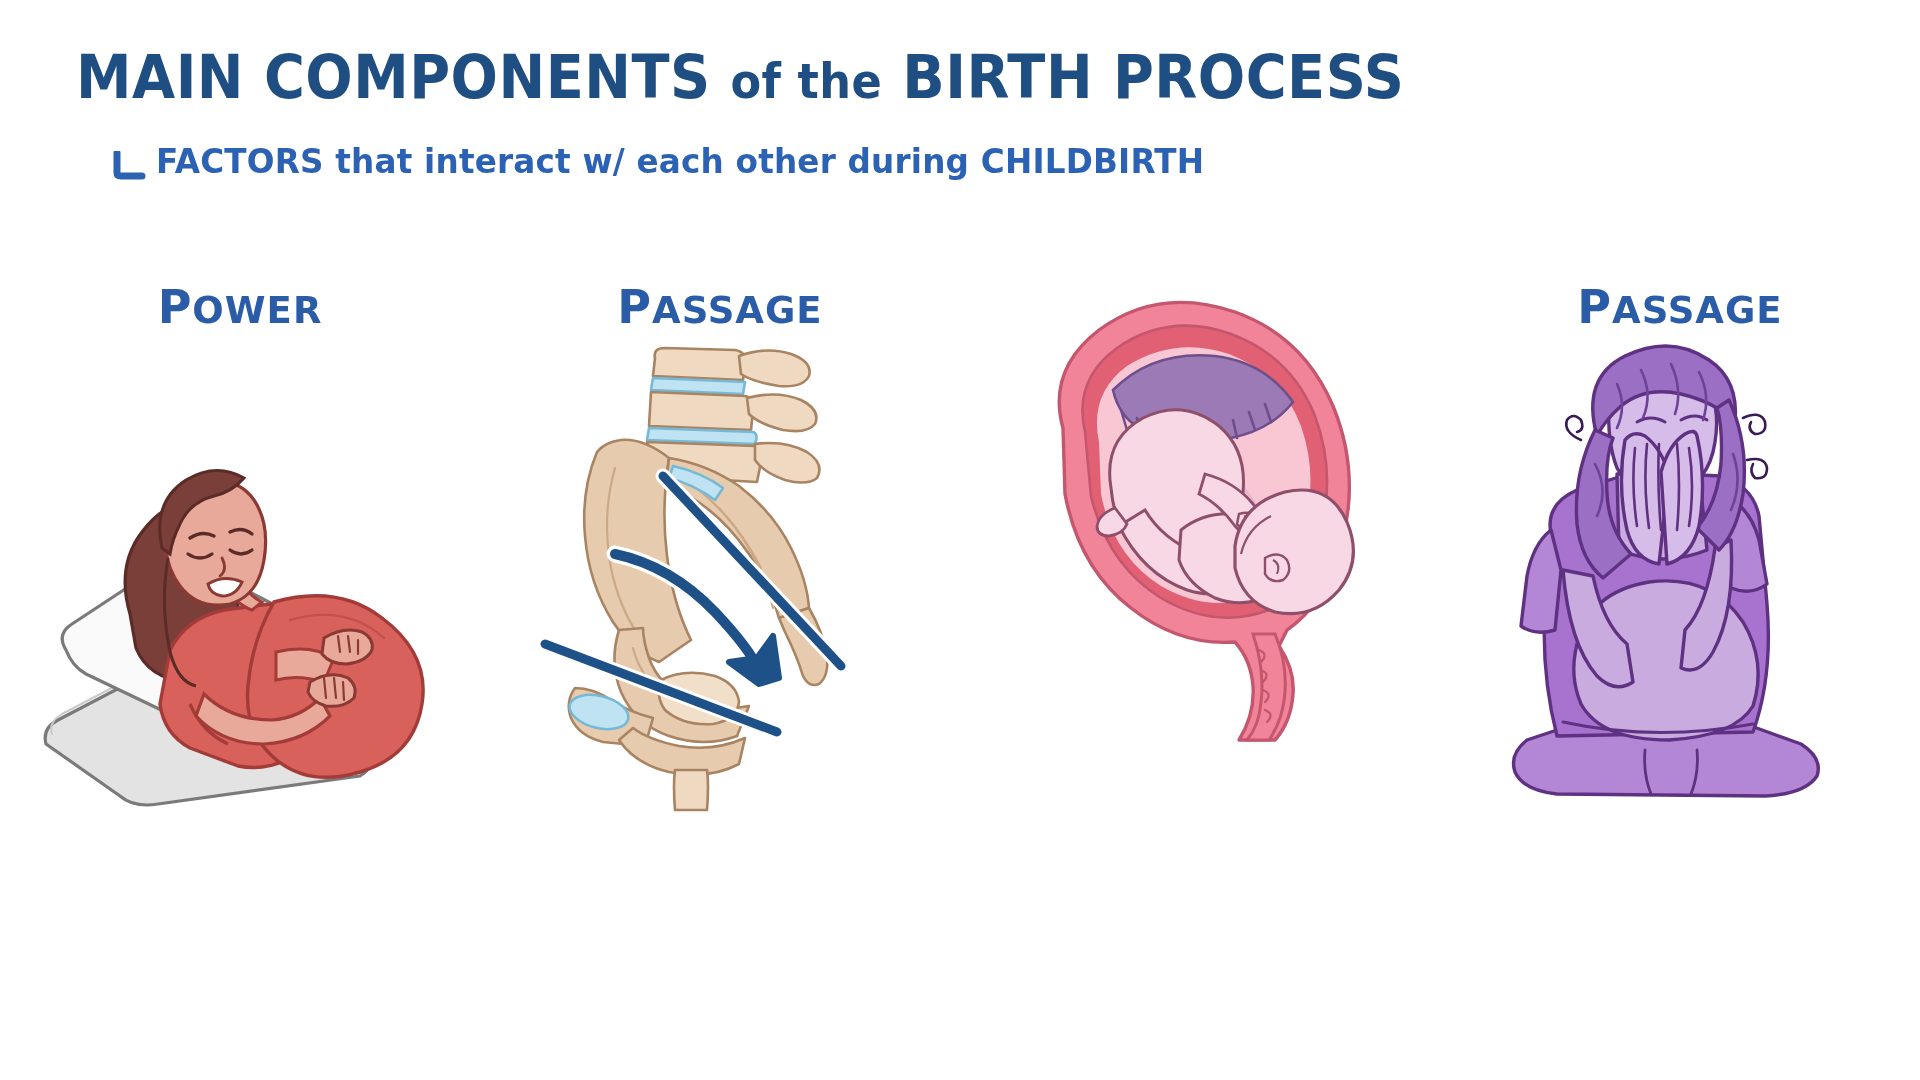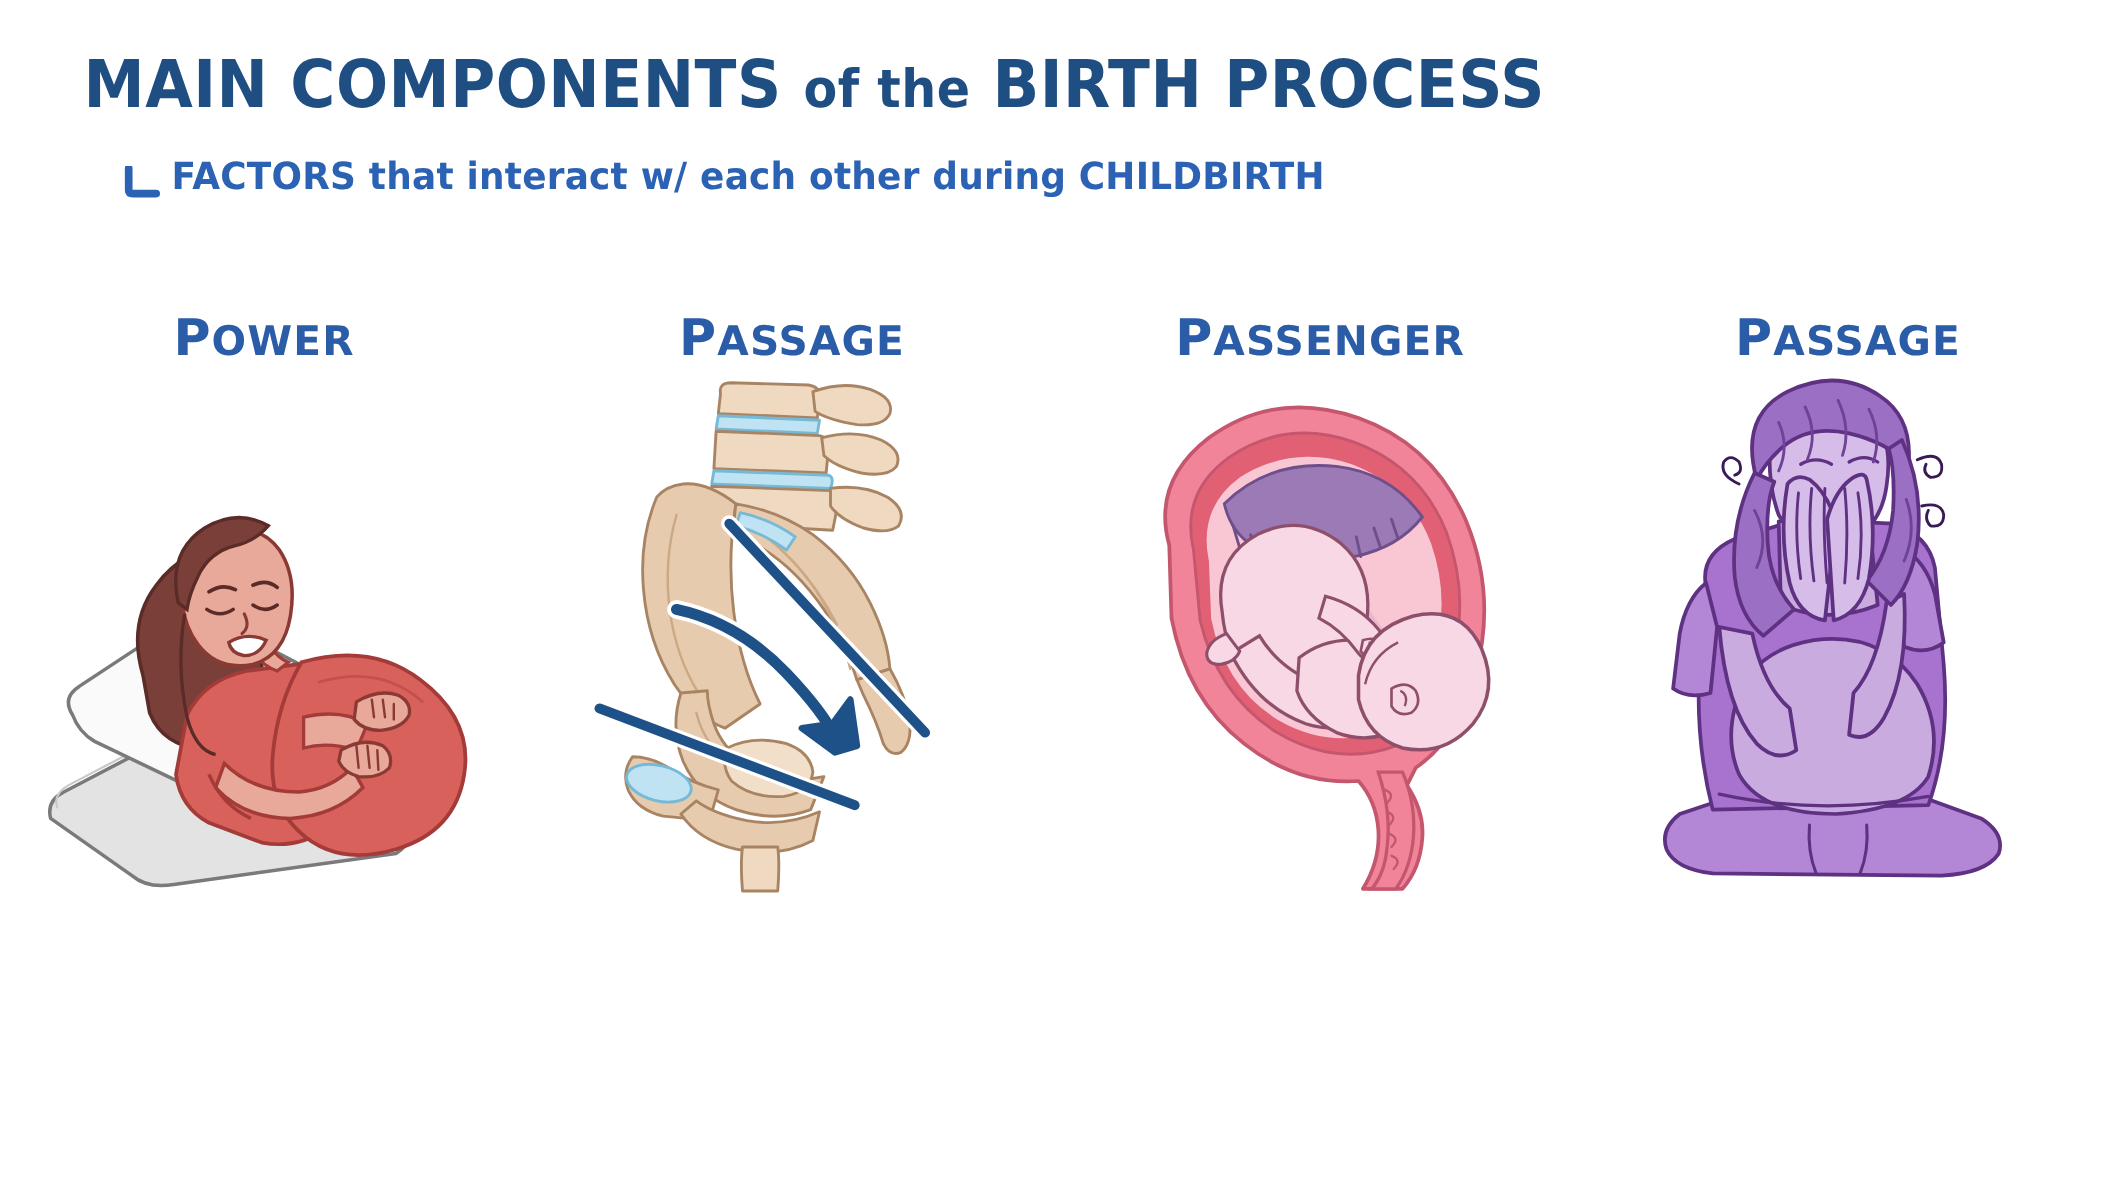--- a/index.html
+++ b/index.html
@@ -276,23 +276,20 @@
           <g>
             <path d="M92 214 Q148 226 192 272 Q226 308 236 330" fill="none" stroke="#FFFFFF" stroke-width="17" stroke-linecap="round"></path>
             <path d="M92 214 Q148 226 192 272 Q226 308 236 330" fill="none" stroke="#1F5189" stroke-width="10" stroke-linecap="round"></path>
             <path d="M236 344 L206 322 L234 318 L250 296 L256 338 Z" fill="#1F5189" stroke="#1F5189" stroke-width="6" stroke-linejoin="round"></path>
           </g>
         </svg>
       </div>
     </div>
 
     <div class="panel panel-passenger">
-      <div class="panel-label">
-        <span>P</span><span class="sc">ASSENGER</span>
-      </div>
       <div class="art">
         <svg viewBox="0 0 400 470">
 
           <path d="M60 150 Q44 92 96 52 Q156 8 232 34 Q300 58 330 128
                    Q358 196 338 268 Q322 326 284 352 L276 368
                    Q292 392 290 416 Q288 444 272 462 L236 462
                    Q252 436 250 408 Q248 382 232 364
                    Q176 368 128 330 Q76 290 62 216 Z" fill="#F2849A" stroke="#C4566E" stroke-width="3.4" stroke-linejoin="round"></path>
 
           <path d="M82 154 Q70 102 114 70 Q166 34 228 56 Q288 78 312 138

